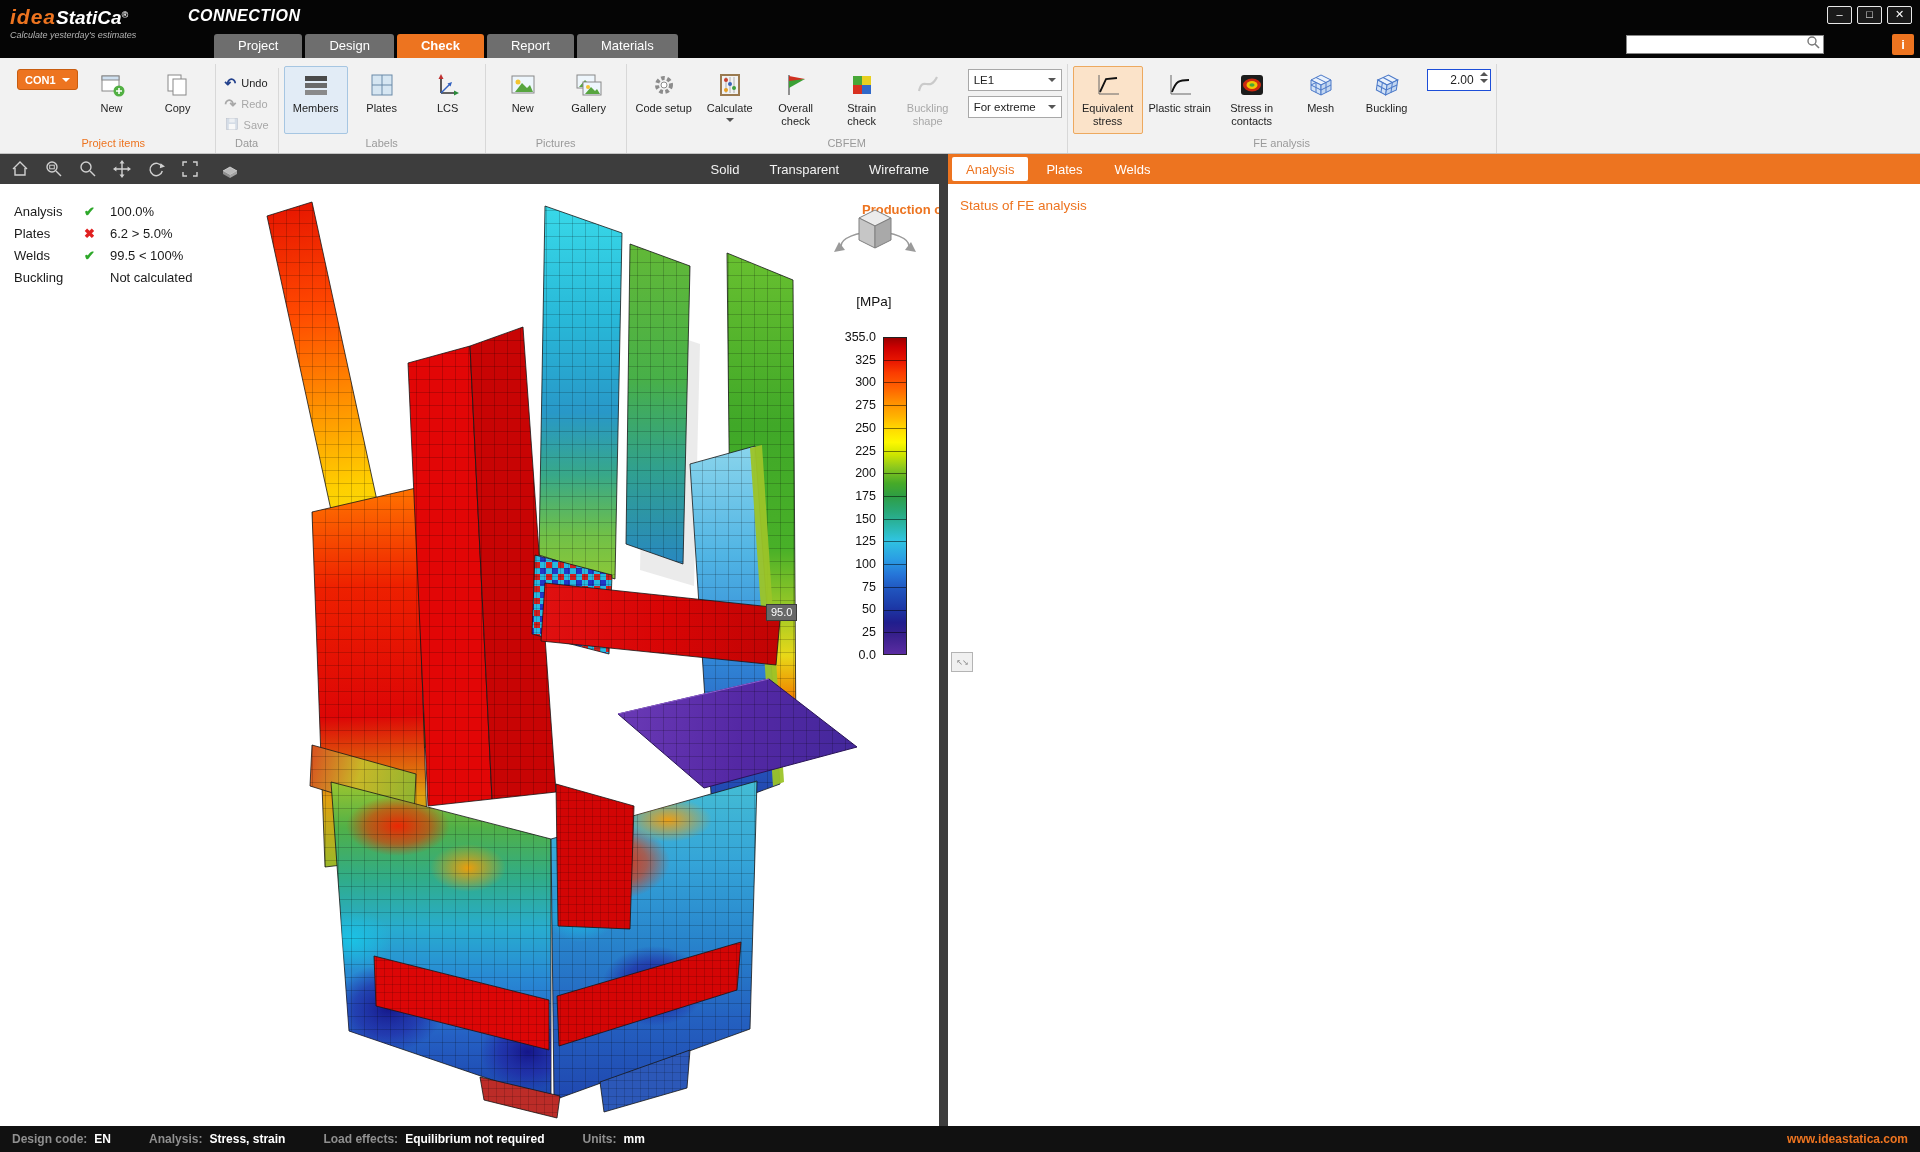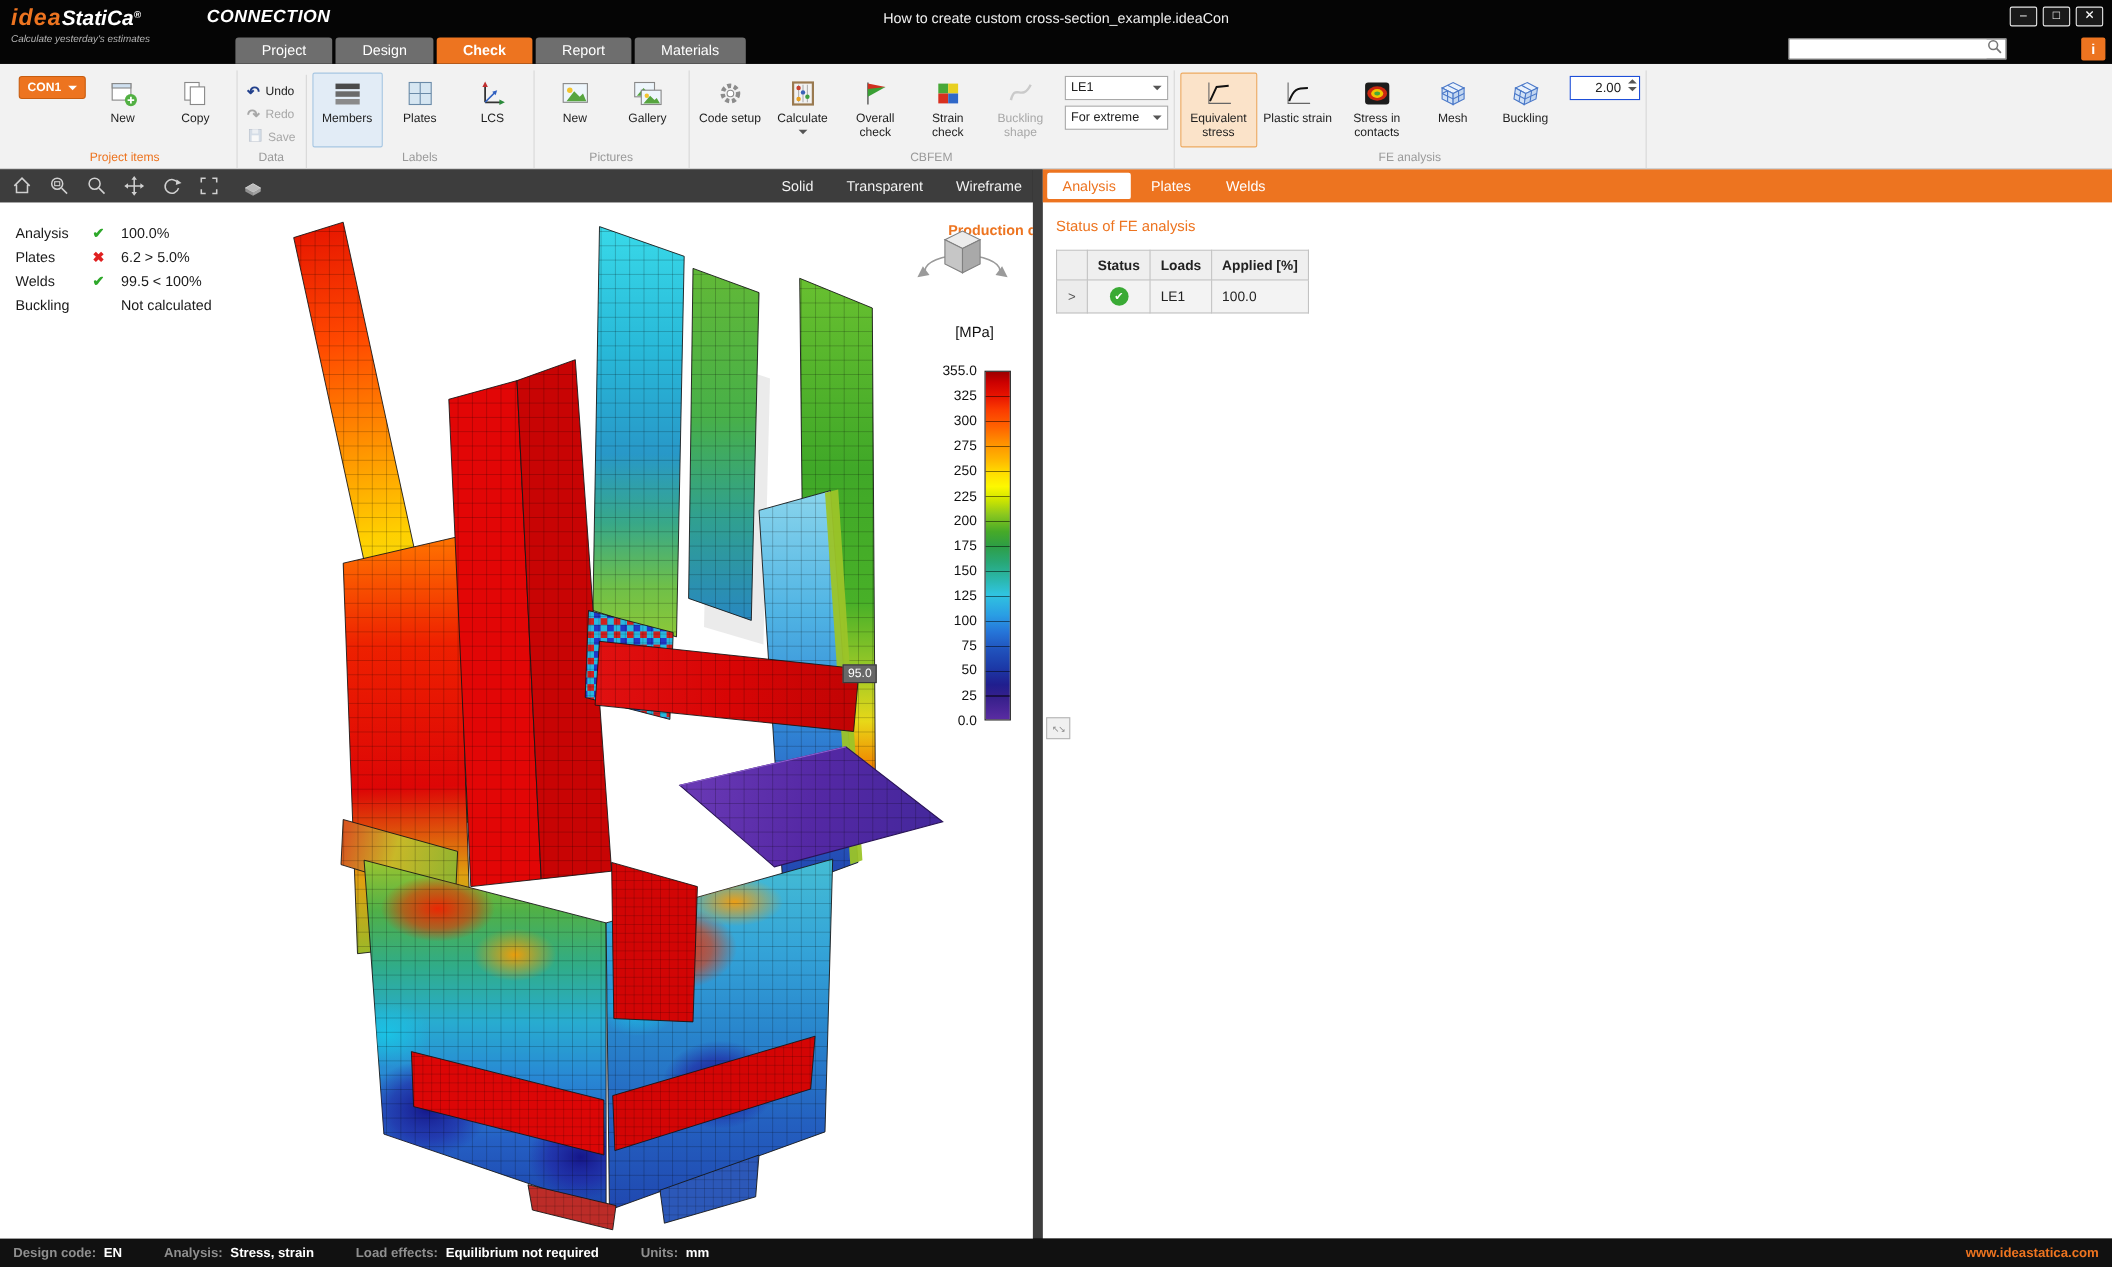--- a/index.html
+++ b/index.html
@@ -69,21 +69,21 @@
 
 .check-summary{position:absolute;left:14px;top:16px}
 .cs-row{display:grid;grid-template-columns:70px 26px auto;align-items:center;height:22px;font-size:13px;color:#1a1a1a}
 .cs-icon{font-size:13px;font-weight:bold}
 .cs-icon.ok{color:#2ea82a}
 .cs-icon.fail{color:#e02020}
 .prod-cost{position:absolute;left:862px;top:18px;font-size:13px;font-weight:bold;white-space:nowrap}
 .pc-label{color:#ed7420}
 .pc-value{color:#2a2a2a;margin-left:10px}
 .nav-cube{position:absolute;right:18px;top:12px}
-.legend{position:absolute;right:14px;top:110px}
+.legend{position:absolute;right:26px;top:110px}
 .legend-unit{font-size:13.5px;color:#111;text-align:center;width:78px;margin-bottom:28px}
 .legend-body{display:flex;align-items:flex-start;}
 .legend-ticks{display:flex;flex-direction:column;justify-content:space-between;height:318px;width:48px;padding-right:7px}
 .legend-ticks div{height:0;display:flex;align-items:center;justify-content:flex-end;font-size:12.5px;color:#111}
 .legend-bar{width:24px;height:318px;border:1px solid #222;background-image:
  repeating-linear-gradient(to bottom,transparent 0px,transparent 21.7px,rgba(0,0,0,.5) 21.7px,rgba(0,0,0,.5) 22.714px),
  linear-gradient(to bottom,#9c0000 0%,#cc0000 3%,#e81400 7%,#fb3c00 11%,#ff6400 16%,#ff8c00 20%,#ffb400 25%,#ffdc00 29%,#fdf800 33%,#cce400 37%,#8cc81e 41%,#46aa28 46%,#2e9e44 50%,#28a878 55%,#2bb8b0 60%,#30c4e0 64%,#2a9ee4 70%,#2574d8 75%,#2052bc 80%,#1c3aa8 85%,#201e8e 90%,#38208c 94%,#5a2ca2 100%)}
 .stress-tip{position:absolute;left:766px;top:420px;background:#686868;border:1px solid #3a3a3a;color:#fff;font-size:11px;padding:0 4px;line-height:15px}
 
 
@@ -113,21 +113,20 @@
 <div class="app">
 
   <div class="header">
     <div class="logo">
       <div class="logo-line">
         <span class="logo-idea">idea</span><span class="logo-statica">StatiCa</span><span class="logo-reg">®</span>
       </div>
       <div class="tagline">Calculate yesterday's estimates</div>
     </div>
     <div class="product">CONNECTION</div>
-    <div class="doc-title">How to create custom cross-section_example.ideaCon</div>
     <div class="win-controls">
       <span class="win-btn">–</span>
       <span class="win-btn">□</span>
       <span class="win-btn">✕</span>
     </div>
     <div class="tabs">
       <div class="tab">Project</div>
       <div class="tab">Design</div>
       <div class="tab active">Check</div>
       <div class="tab">Report</div>
@@ -720,38 +719,20 @@
     <div class="divider"></div>
 
     <div class="panel">
       <div class="panel-tabs">
         <div class="ptab active">Analysis</div>
         <div class="ptab">Plates</div>
         <div class="ptab">Welds</div>
       </div>
       <div class="panel-body">
         <div class="panel-title">Status of FE analysis</div>
-        <table class="fea">
-          <tbody>
-              <tr>
-            <th></th>
-            <th>Status</th>
-            <th>Loads</th>
-            <th>Applied [%]</th>
-          </tr>
-          <tr>
-            <td class="exp">&gt;</td>
-            <td>
-                  <span class="badge">✔</span>
-                </td>
-            <td>LE1</td>
-            <td>100.0</td>
-          </tr>
-        </tbody>
-          </table>
         <div class="splitter-handle">↖↘</div>
       </div>
     </div>
   </div>
 
   <div class="statusbar">
     <span class="sb-item">
       <span class="sb-label">Design code:</span><span class="sb-value">EN</span>
     </span>
     <span class="sb-item">

